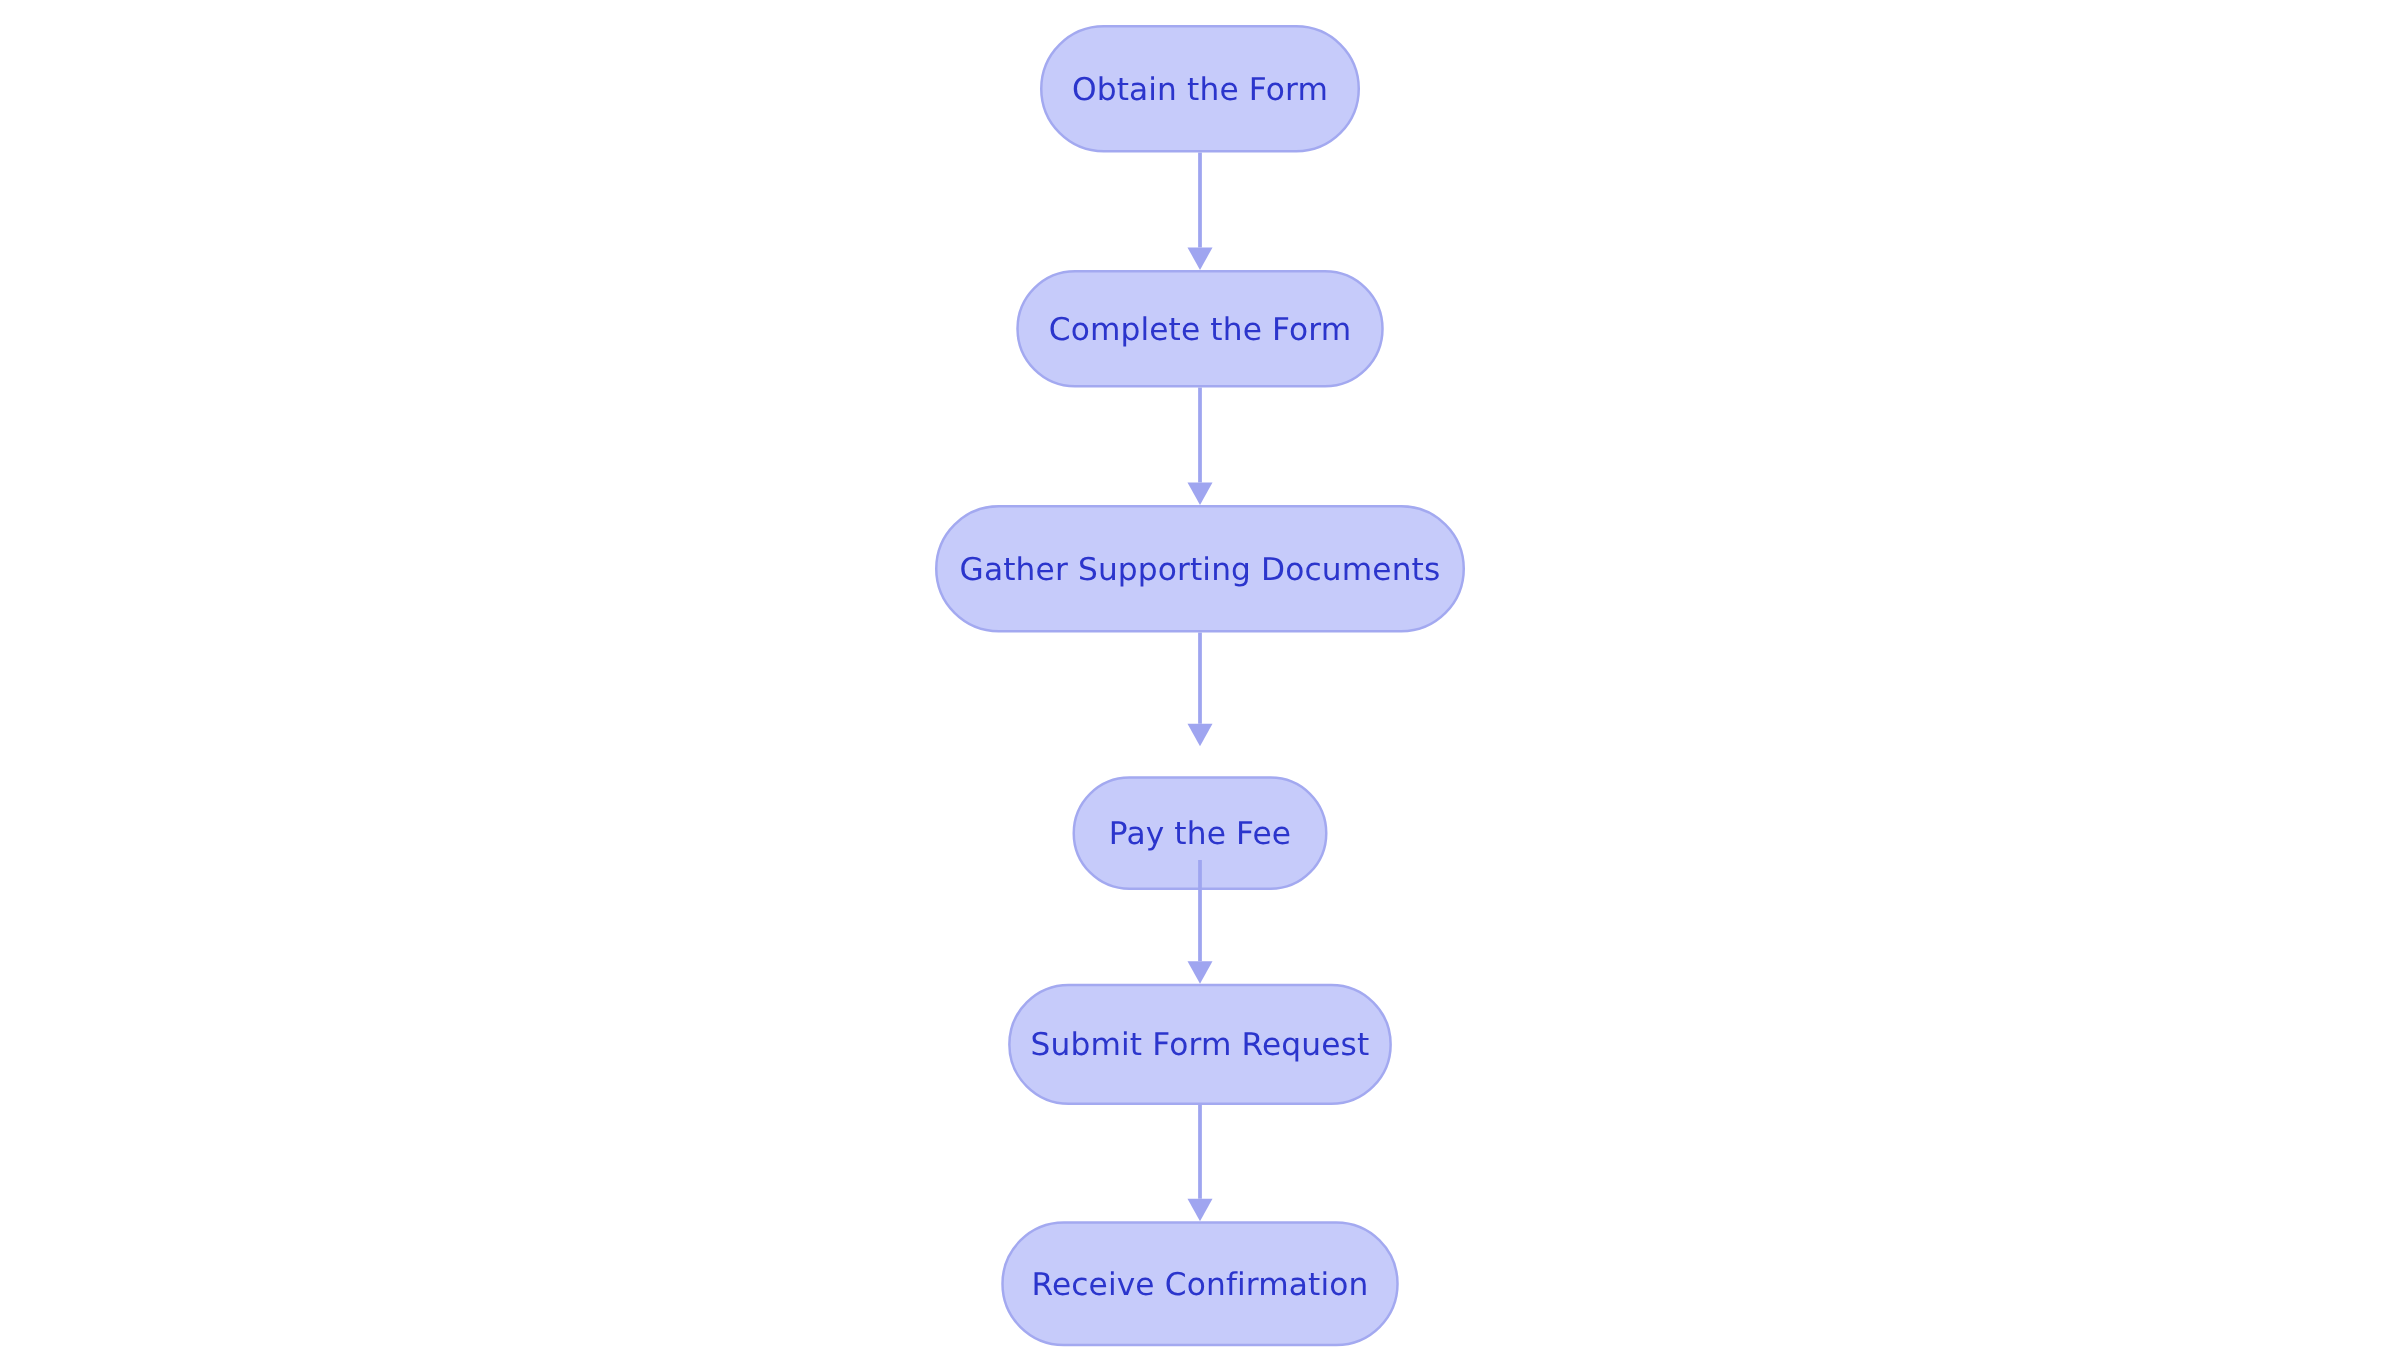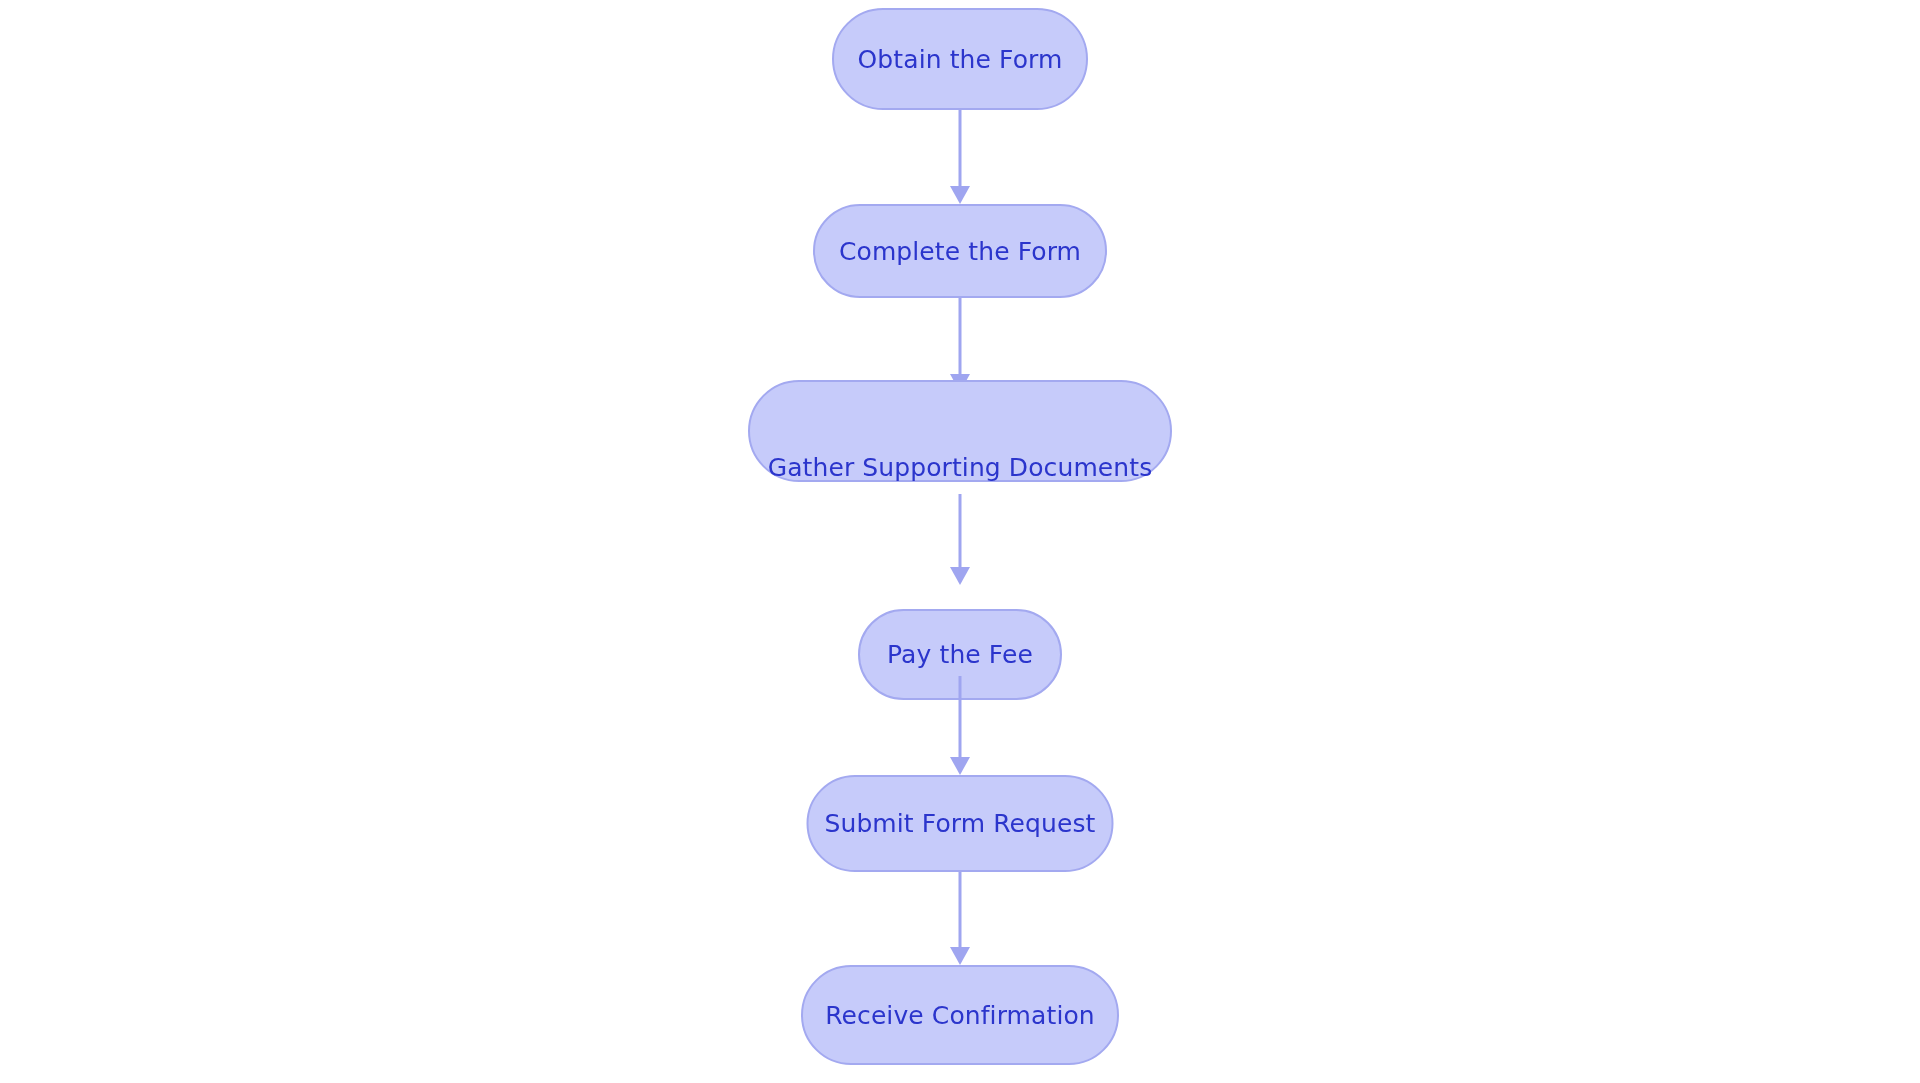--- a/index.html
+++ b/index.html
@@ -14,20 +14,21 @@
     height: 1083px;
     overflow: hidden;
     font-family: "DejaVu Sans", "Liberation Sans", sans-serif;
   }
 
   #flow-canvas {
     position: relative;
     width: 1920px;
     height: 995px;
     background: #FFFFFF;
+    margin-top: 12px;
   }
 
   
   .node {
     position: absolute;
     box-sizing: border-box;
     display: flex;
     align-items: center;
     justify-content: center;
     background: #C6CBFA;
@@ -42,21 +43,21 @@
     font-size: 25px;
     font-weight: 400;
     letter-spacing: 0.1px;
     line-height: 1;
     font-family: "DejaVu Sans", "Liberation Sans", sans-serif;
   }
 
   
   #node-0 { left: 960px; top: 8px;    width: 256px; height: 102px; }
   #node-1 { left: 960px; top: 204px;  width: 294px; height: 94px; text-align: right;  }
-  #node-2 { left: 960px; top: 380px;  width: 424px; height: 102px; align-items: flex-end; }
+  #node-2 { left: 960px; top: 392px;  width: 424px; height: 102px; }
   #node-3 { left: 960px; top: 609px;  width: 204px; height: 91px;  }
   #node-4 { left: 960px; top: 775px;  width: 307px; height: 97px;  }
   #node-5 { left: 960px; top: 965px;  width: 318px; height: 100px; }
 
   
   .connector {
     position: absolute;
     transform: translateX(-50%);
     width: 24px;
   }

